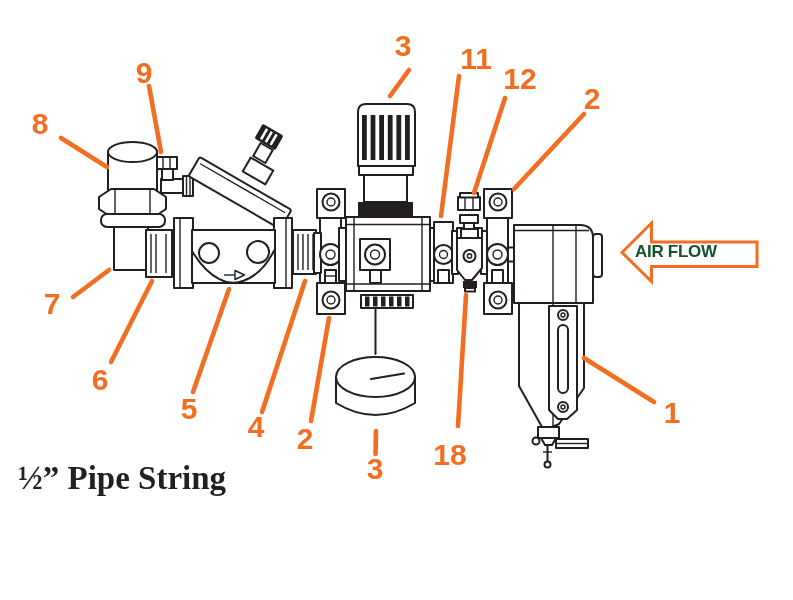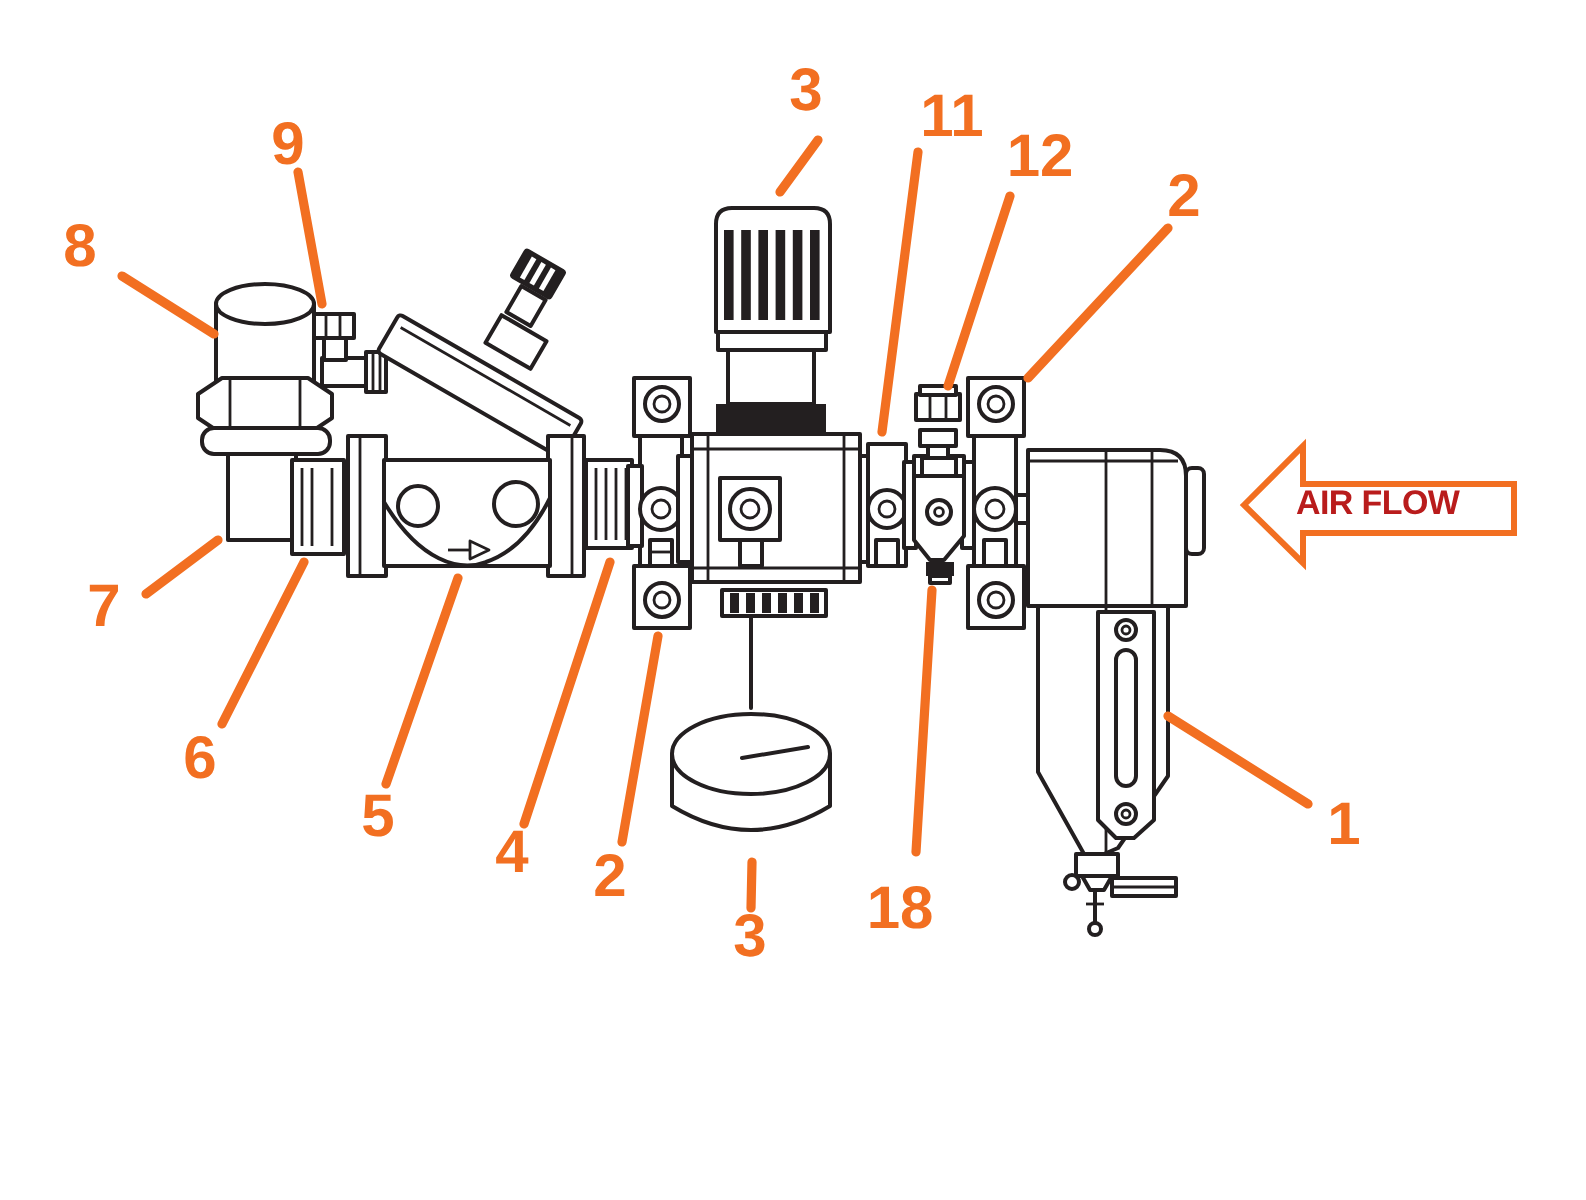--- a/index.html
+++ b/index.html
@@ -16,22 +16,22 @@
   .ws { fill:#FFFFFF; stroke:none; }
   .cl { stroke:#F26F21; stroke-width:4.6; stroke-linecap:round; }
   .aw { stroke:#F26F21; stroke-width:3; fill:#FFFFFF; stroke-linejoin:miter; }
   
   .num {
     position:absolute; transform:translate(-50%,-50%);
     color:#F26F21; font-weight:bold; font-size:30px; line-height:1;
     font-family:"Liberation Sans", sans-serif; white-space:nowrap;
   }
   .airflow-label {
-    position:absolute; left:648px; top:243px;
-    color:#b91c1c; font-weight:bold; font-size:17px; letter-spacing:-0.3px;
+    position:absolute; left:635px; top:243px;
+    color:#14532d; font-weight:bold; font-size:17px; letter-spacing:-0.3px;
     line-height:1.1; white-space:nowrap;
   }
   .diagram-title {
     position:absolute; left:18px; top:460px;
     color:#231F20; font-family:"Liberation Serif", serif;
     font-weight:bold; font-size:33px; white-space:nowrap;
   }
 </style>
 </head>
 <body>
@@ -268,14 +268,15 @@
   <div class="num" style="left:100px; top:380px;">6</div>
   <div class="num" style="left:52px;  top:304px;">7</div>
   <div class="num" style="left:40px;  top:124px;">8</div>
   <div class="num" style="left:144px; top:73px;">9</div>
   <div class="num" style="left:403px; top:46px;">3</div>
   <div class="num" style="left:476px; top:59px;">11</div>
   <div class="num" style="left:520px; top:79px;">12</div>
   <div class="num" style="left:450px; top:455px;">18</div>
 
   <div class="airflow-label">AIR FLOW</div>
+  <div class="diagram-title">½” Pipe String</div>
 
 </div>
 
 </body></html>

